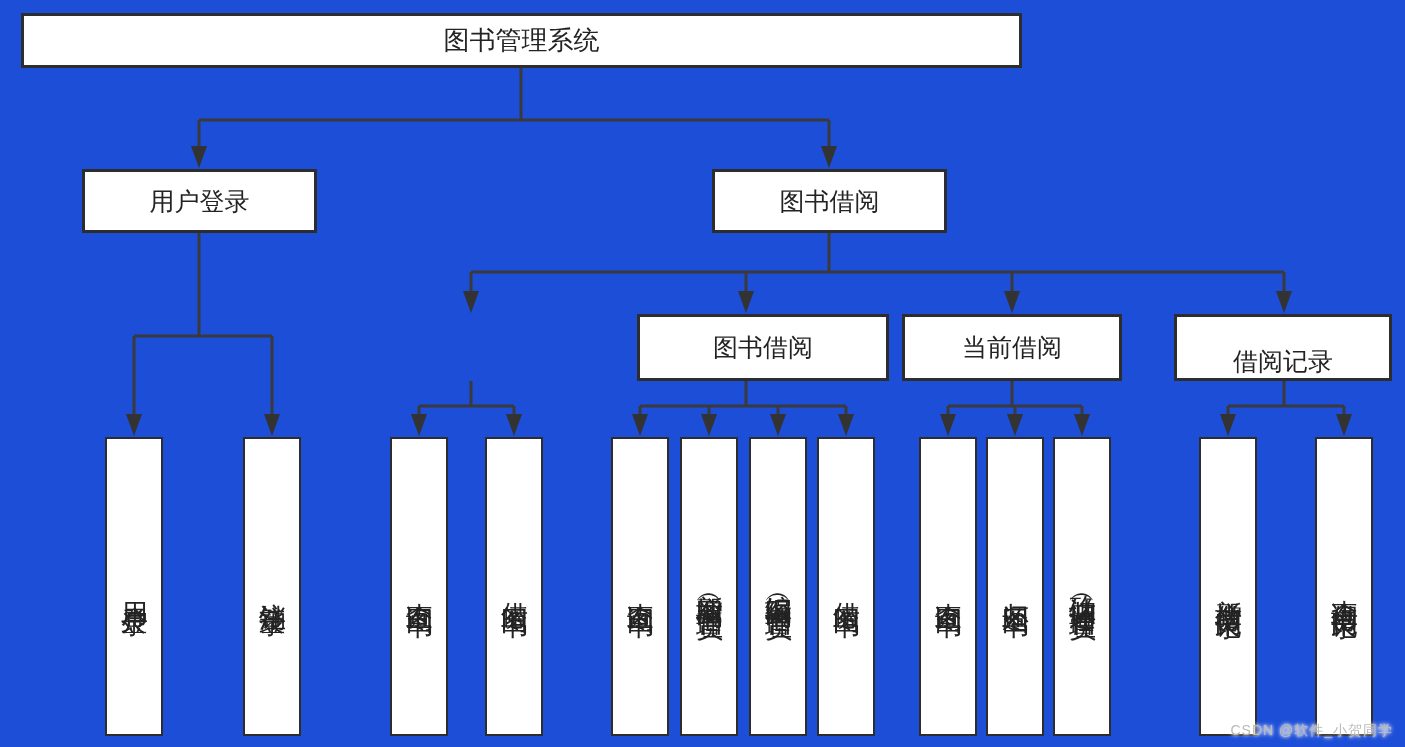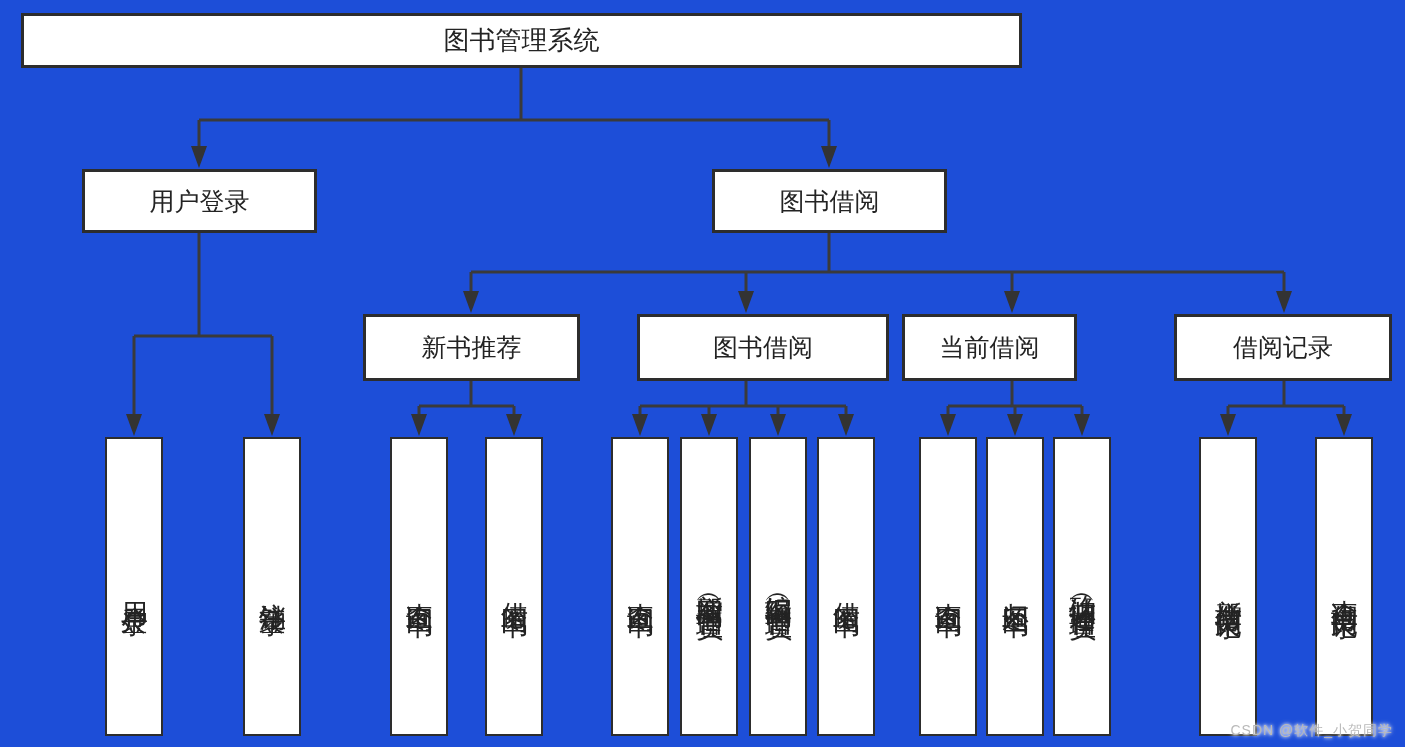--- a/index.html
+++ b/index.html
@@ -95,30 +95,27 @@
     <span>图书管理系统</span>
   </div>
 
   <div class="node lvl2" style="left:82px;">
     <span>用户登录</span>
   </div>
   <div class="node lvl2" style="left:712px;">
     <span>图书借阅</span>
   </div>
 
-  <div class="node lvl3" style="left:363px;width:217px;">
-    <span>新书推荐</span>
-  </div>
   <div class="node lvl3" style="left:637px;width:252px;">
     <span>图书借阅</span>
   </div>
-  <div class="node lvl3" style="left:902px;width:175px;">
+  <div class="node lvl3" style="left:902px;width:220px;">
     <span>当前借阅</span>
   </div>
-  <div class="node lvl3" style="left:1174px;width:218px;">
+  <div class="node lvl3" style="left:1174px;width:218px;align-items:flex-end;">
     <span>借阅记录</span>
   </div>
 
   <div class="node leaf" style="left:105px;">
     <span class="vtext">用户登录</span>
   </div>
   <div class="node leaf" style="left:243px;">
     <span class="vtext">注销登录</span>
   </div>
   <div class="node leaf" style="left:390px;">

